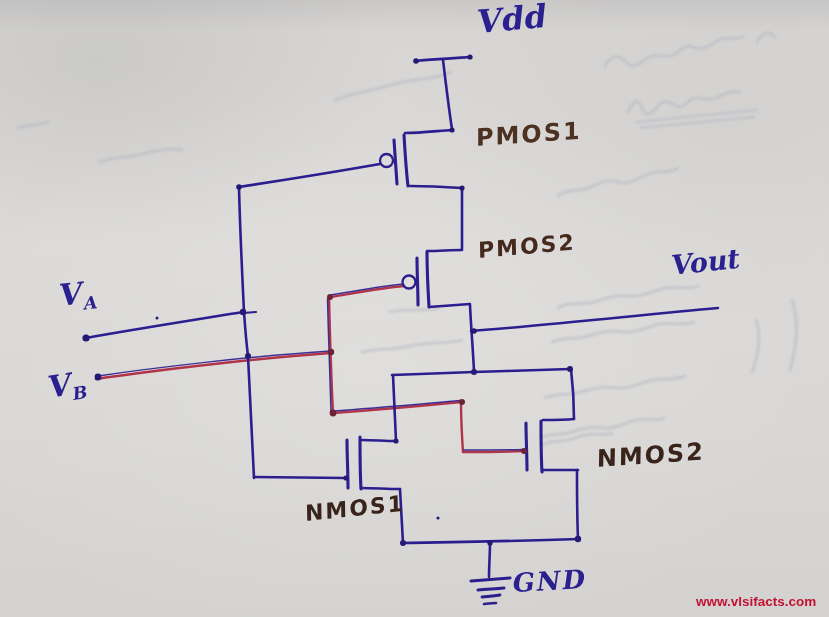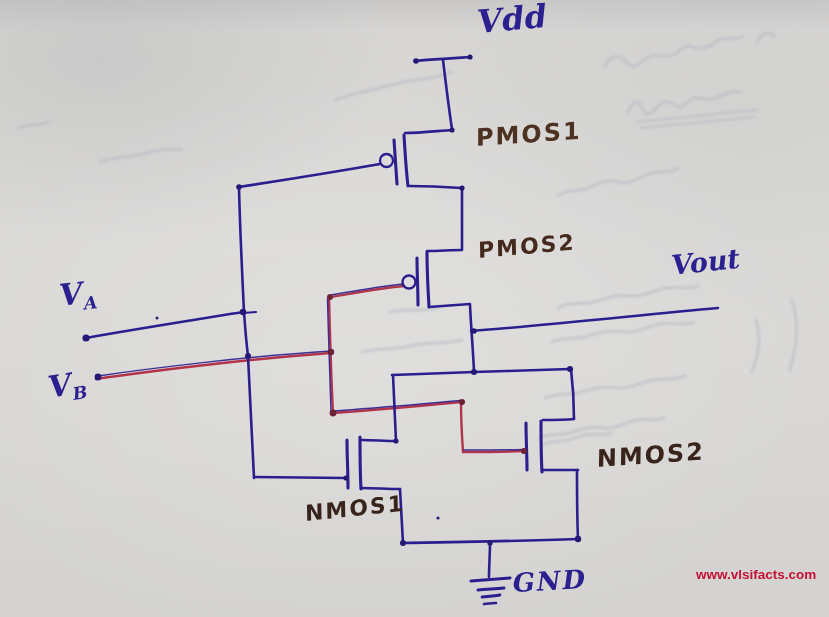--- a/index.html
+++ b/index.html
@@ -173,15 +173,15 @@
   <div class="label ink" style="left:58px;top:281px;font-size:30px;transform:rotate(-6deg);"><span>V</span><span class="sub">A</span></div>
 
   <div class="label ink" style="left:46px;top:373px;font-size:30px;transform:rotate(-9deg);"><span>V</span><span class="sub">B</span></div>
 
   <div class="label mos" style="left:305px;top:503px;font-size:22px;color:#38241a;transform:rotate(-6deg) skewX(-5deg);">NMOS1</div>
 
   <div class="label mos" style="left:597px;top:447px;font-size:24px;color:#38241a;transform:rotate(-4deg) skewX(-5deg);">NMOS2</div>
 
   <div class="label ink" style="left:512px;top:570px;font-size:26px;transform:rotate(-3deg);letter-spacing:2px;">GND</div>
 
-  <div class="label wm" style="left:696px;top:568px;font-size:13.5px;color:#c41233;">www.vlsifacts.com</div>
+  <div class="label wm" style="left:696px;top:595px;font-size:13.5px;color:#c41233;">www.vlsifacts.com</div>
 
 </div>
 
 </body></html>

